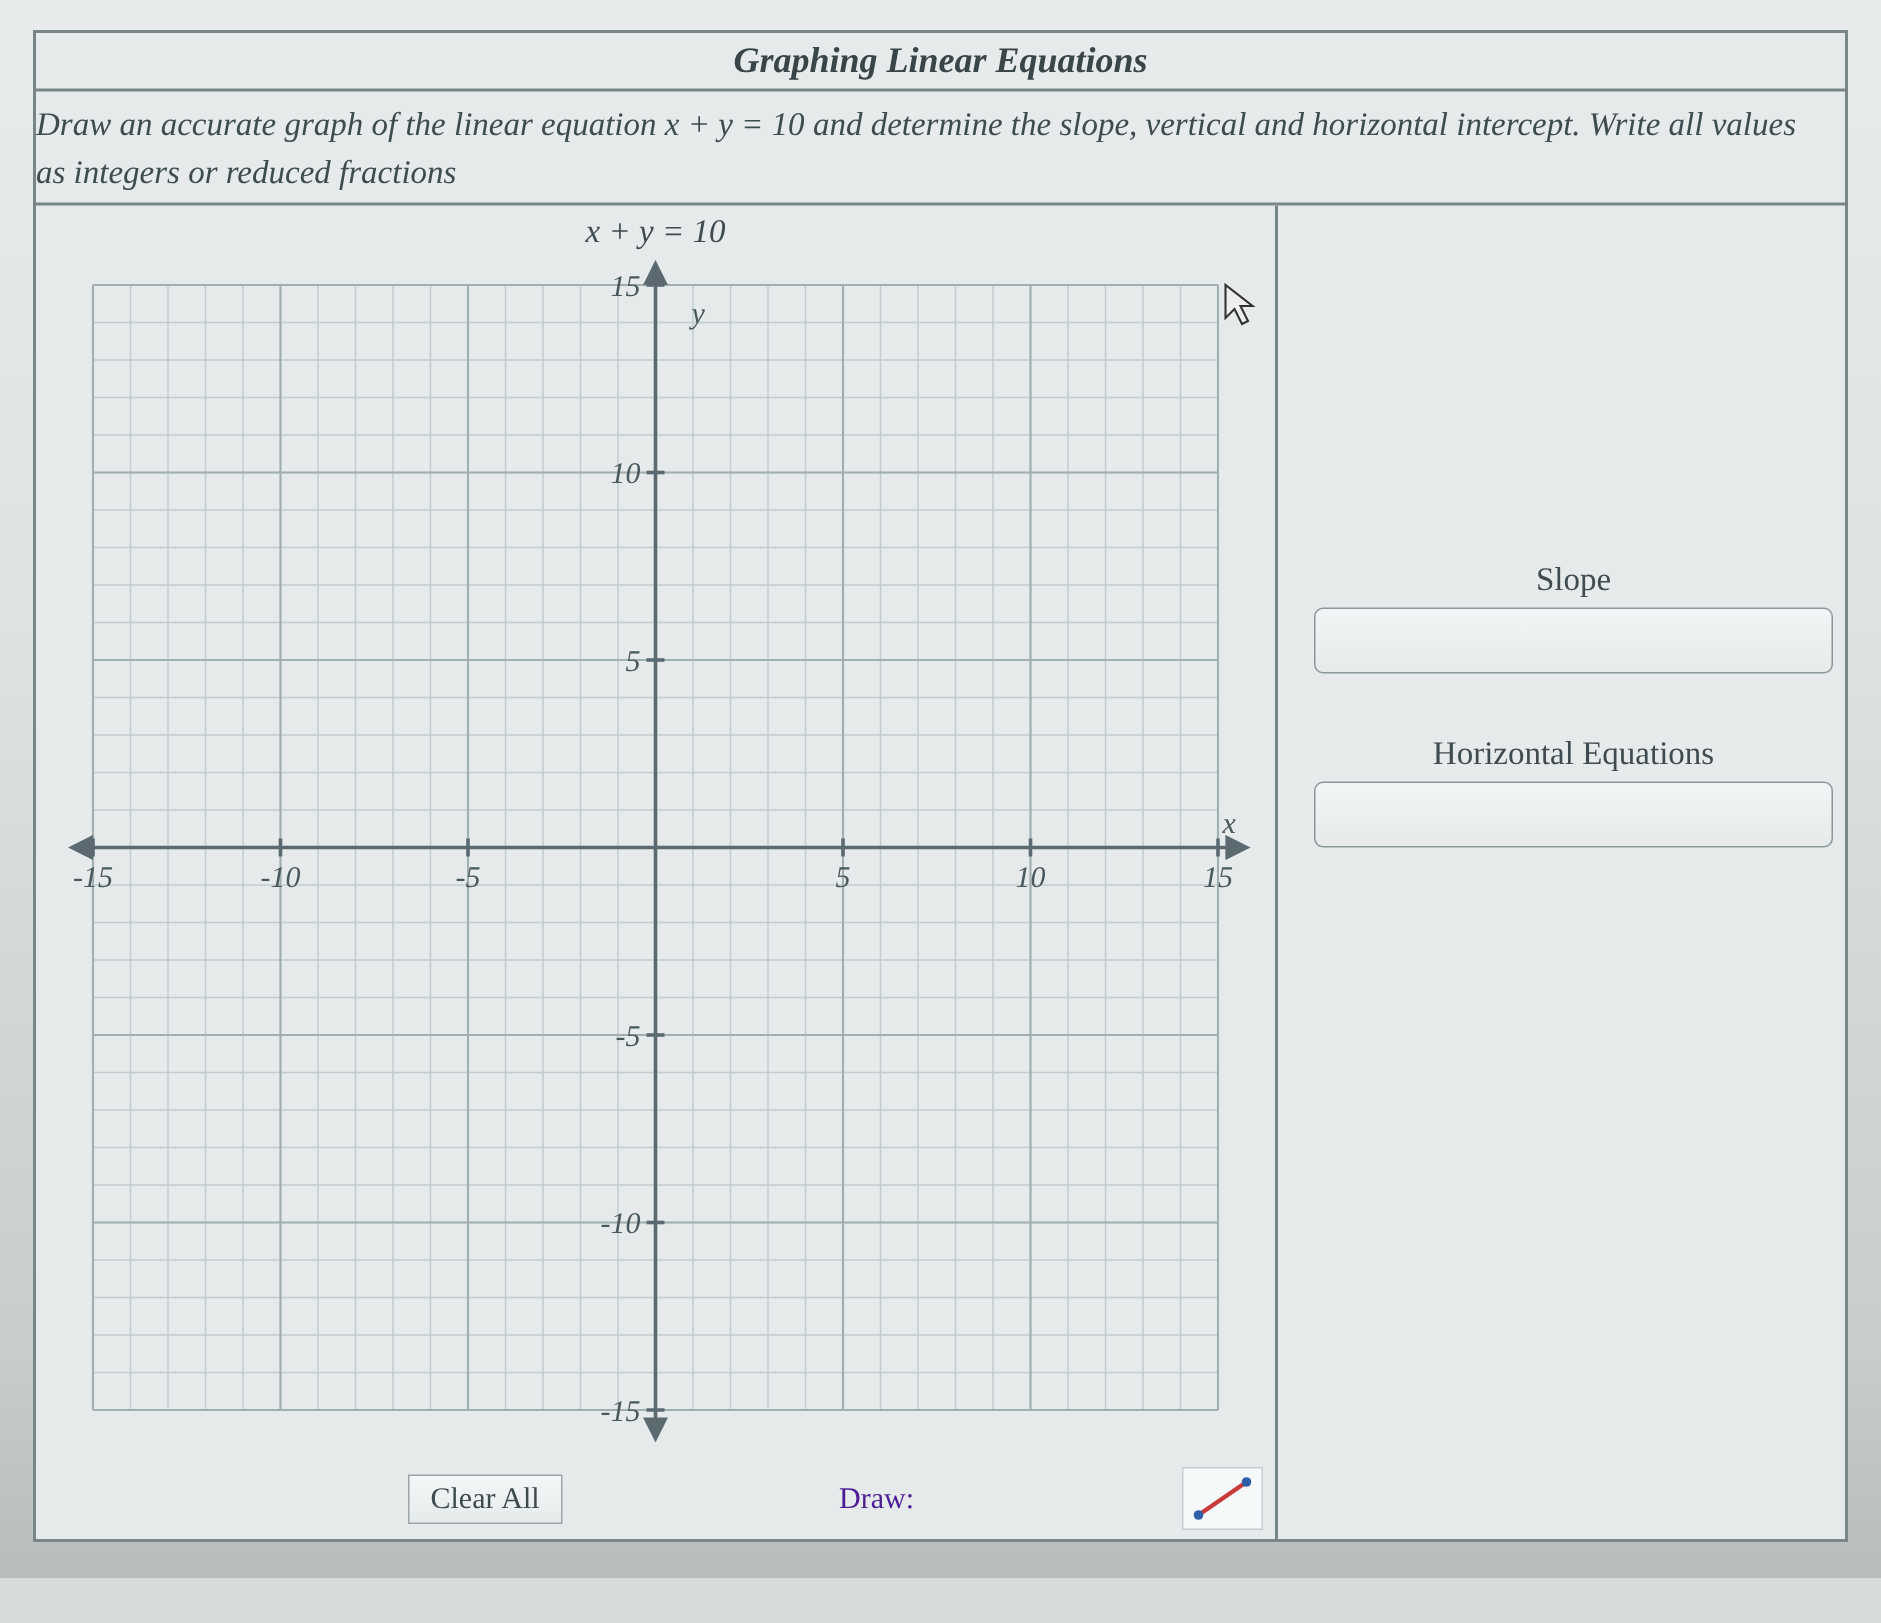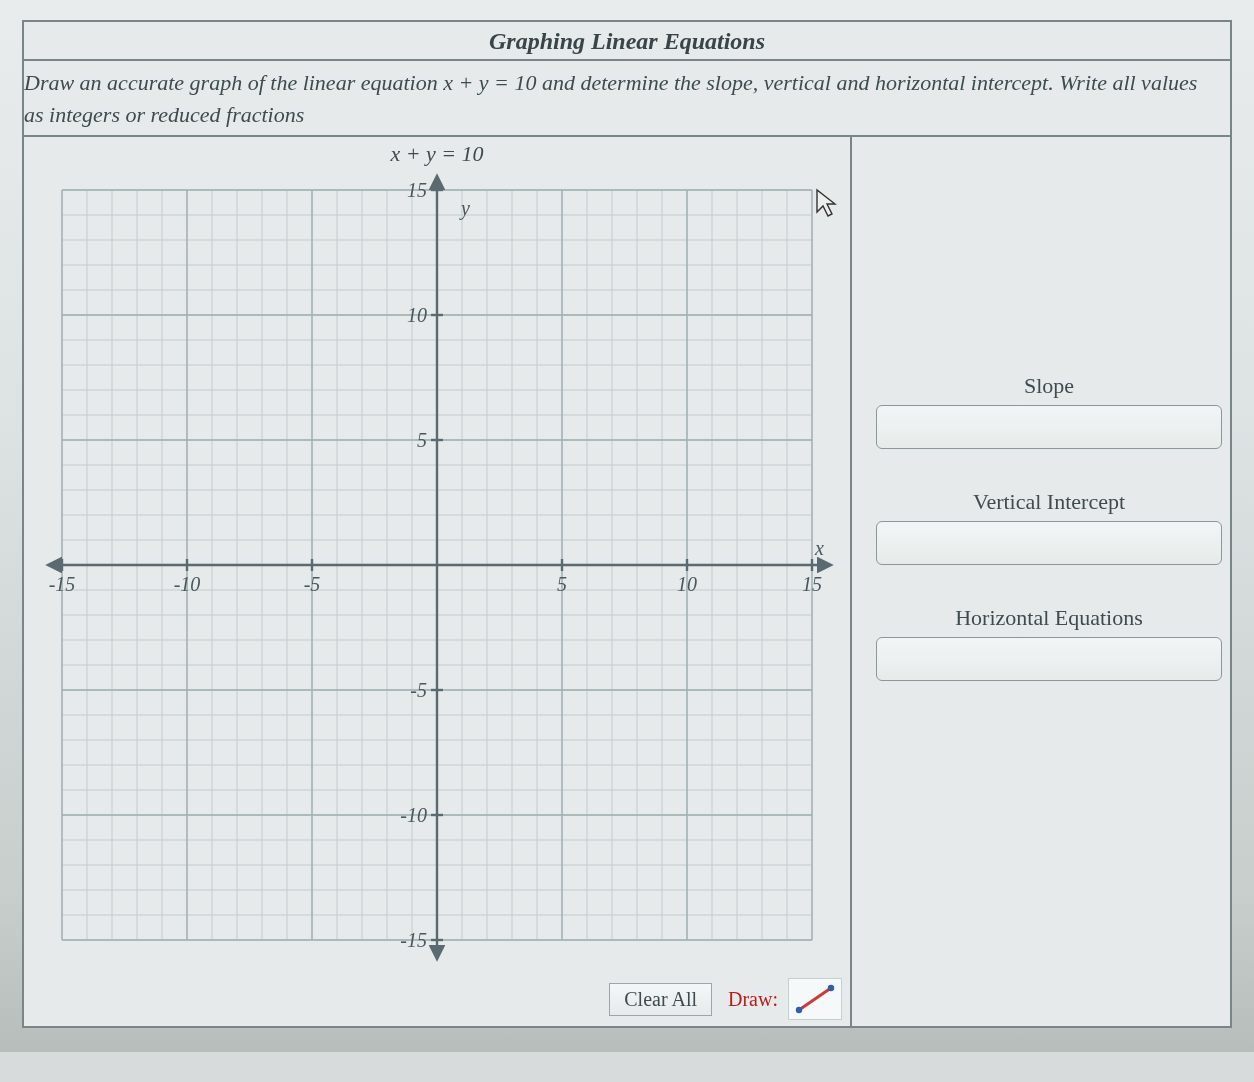--- a/index.html
+++ b/index.html
@@ -70,35 +70,35 @@
     font: italic 20px Georgia, serif;
     fill: #49585e;
   }
   .grid-minor { stroke: #c1ccce; stroke-width: 1; }
   .grid-major { stroke: #a1afb2; stroke-width: 1.4; }
   .axis-line  { stroke: #5b6a70; stroke-width: 2.4; }
   .cursor-arrow { stroke: #333; fill: #eee; }
 
   .toolbar {
     display: flex; align-items: center;
-    justify-content: flex-end;
+    justify-content: space-between;
     gap: 0;
     margin: 6px 0 0 240px;
   }
   .btn {
     border: 1px solid #9aa6a8;
     background: linear-gradient(#f4f7f7,#e5eaea);
     color: #3e4a4e;
     font: 20px Georgia, serif;
     padding: 4px 14px;
     cursor: pointer;
   }
   .draw-label {
     font: 20px Georgia, serif;
-    color: #b91c1c;
+    color: #4c1d95;
     padding: 4px 10px 4px 16px;
   }
   .tool-line {
     width: 54px; height: 42px;
     border: 1px solid #c6cfd0;
     background: #f6f9f9;
     display: inline-flex; align-items: center; justify-content: center;
     cursor: pointer;
   }
 
@@ -303,24 +303,20 @@
       </div>
 
       <div class="right-col">
         <div class="spacer-top"></div>
 
         <div class="field-group">
           <div class="field-label">Slope</div>
           <input class="field-input" type="text" value="" style="">
         </div>
 
-        <div class="field-group">
-          <div class="field-label">Vertical Intercept</div>
-          <input class="field-input" type="text" value="" style="">
-        </div>
 
         <div class="field-group">
           <div class="field-label">Horizontal Equations</div>
           <input class="field-input" type="text" value="" style="">
         </div>
       </div>
     </div>
   </div>
 </div>
 

